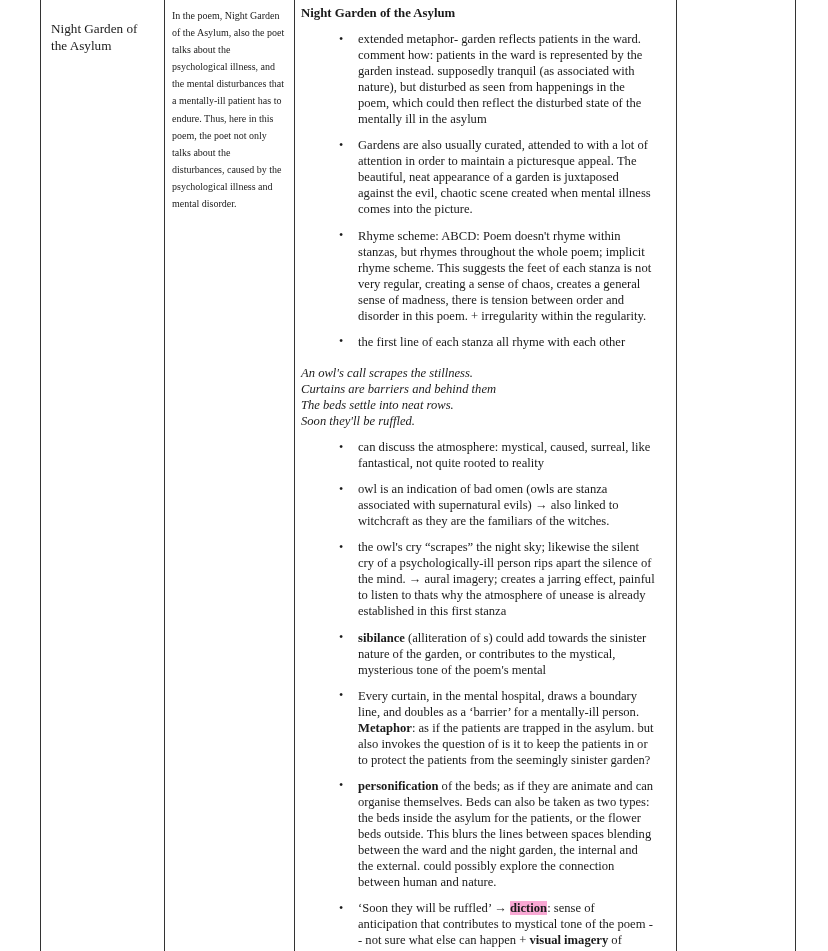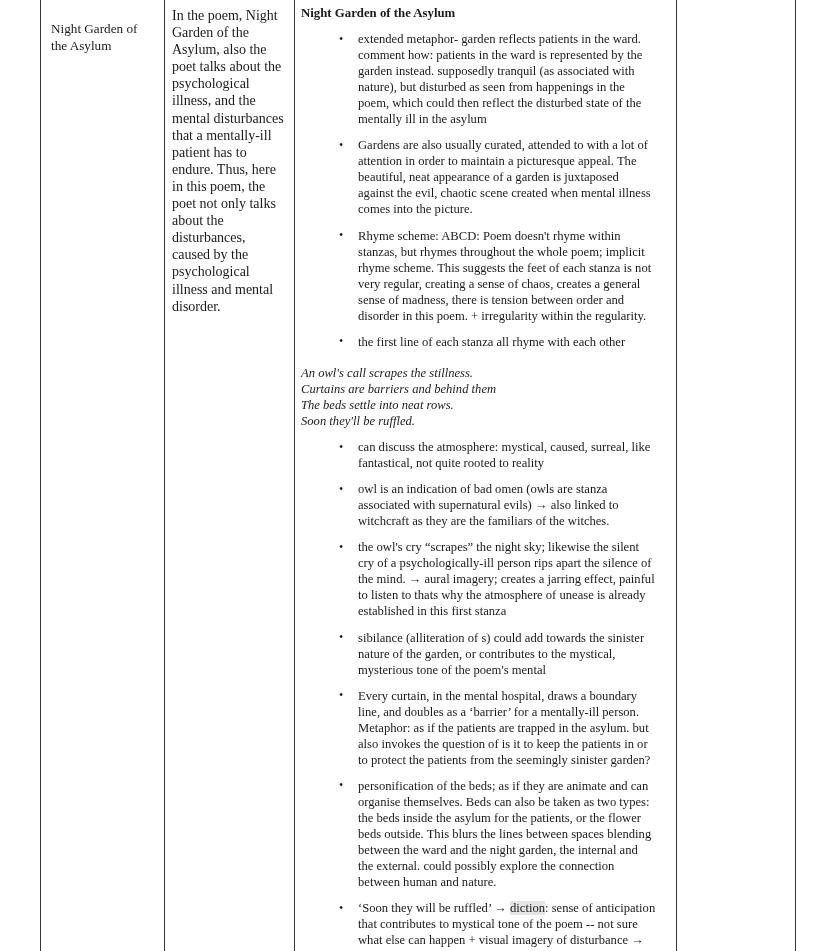--- a/index.html
+++ b/index.html
@@ -20,21 +20,21 @@
     border-right:1.2px solid #333;
     vertical-align:top;
     padding:0;
   }
   td.c1{width:123px;}
   td.c2{width:129px;}
   td.c3{width:381px;}
   td.c4{width:118px;}
 
   .c1 .inner{padding:20px 8px 8px 10px;font-size:13.2px;line-height:17px;}
-  .c2 .inner{padding:7px 9px 8px 7px;font-size:14px;line-height:17.1px;}
+  .c2 .inner{padding:7px 9px 8px 7px;font-size:10px;line-height:17.1px;}
   .c3 .inner{padding:5px 10px 6px 4px;font-size:12.6px;line-height:16.05px;}
   .c4 .inner{padding:6px;}
 
   .heading{font-weight:bold;font-size:12.8px;line-height:16px;padding-left:2px;}
 
   ul.b{margin:0;padding:0;list-style:none;}
   ul.b > li{
     position:relative;
     padding-left:49px;
     margin:10px;
@@ -43,22 +43,22 @@
     content:"\2022";
     position:absolute;
     left:30px;
     top:-0.5px;
     font-size:12px;
     line-height:16.05px;
   }
   .stanza{padding-left:2px;margin-top:15px;margin-bottom:0;font-style:italic;}
   .stanza div{white-space:pre;}
   .closing{padding-left:2px;margin-top:15px;}
-  b{font-weight:normal;}
-  .hl{background:#e5e5e5;}
+  b{font-weight:bold;}
+  .hl{background:#f9a8d4;}
 </style>
 </head>
 <body>
 
 <div class="page">
   <table class="notes">
     <tbody>
         <tr>
 
       <td class="c1">

